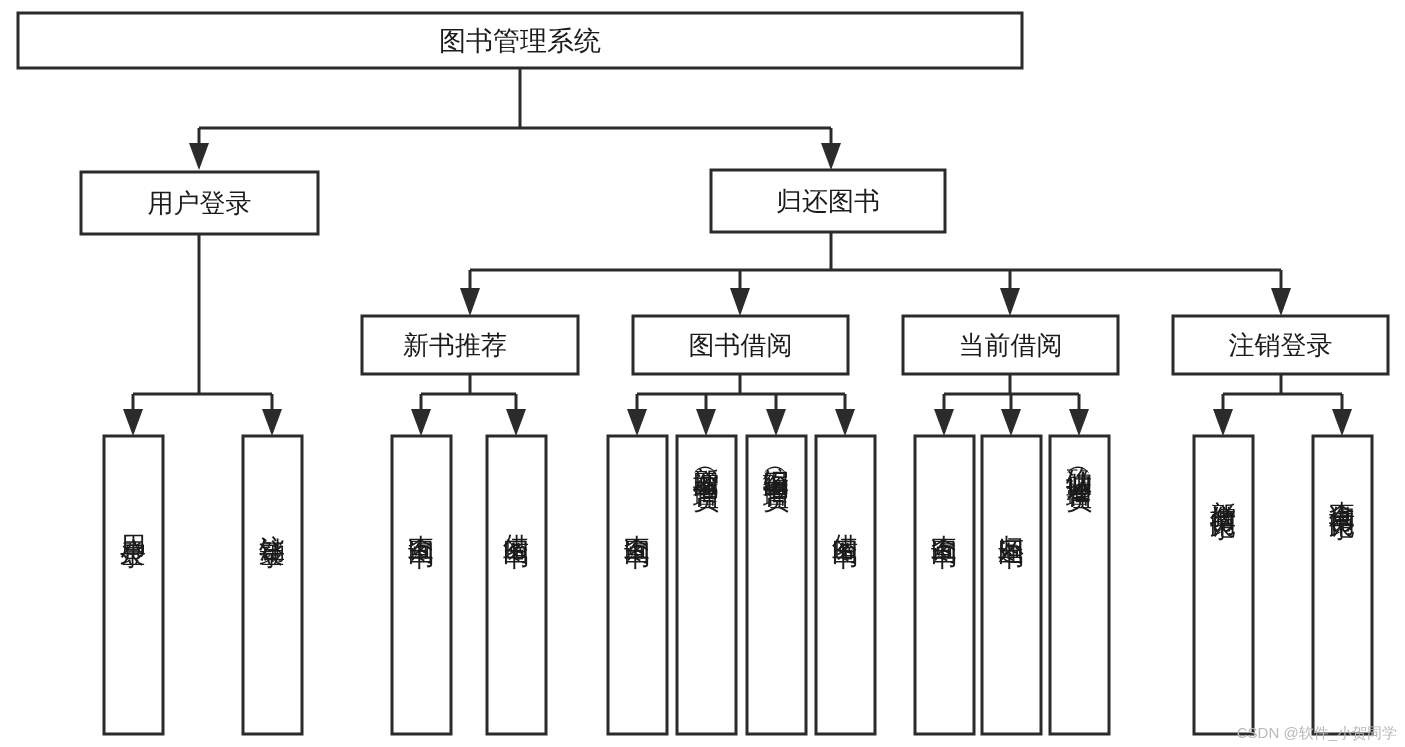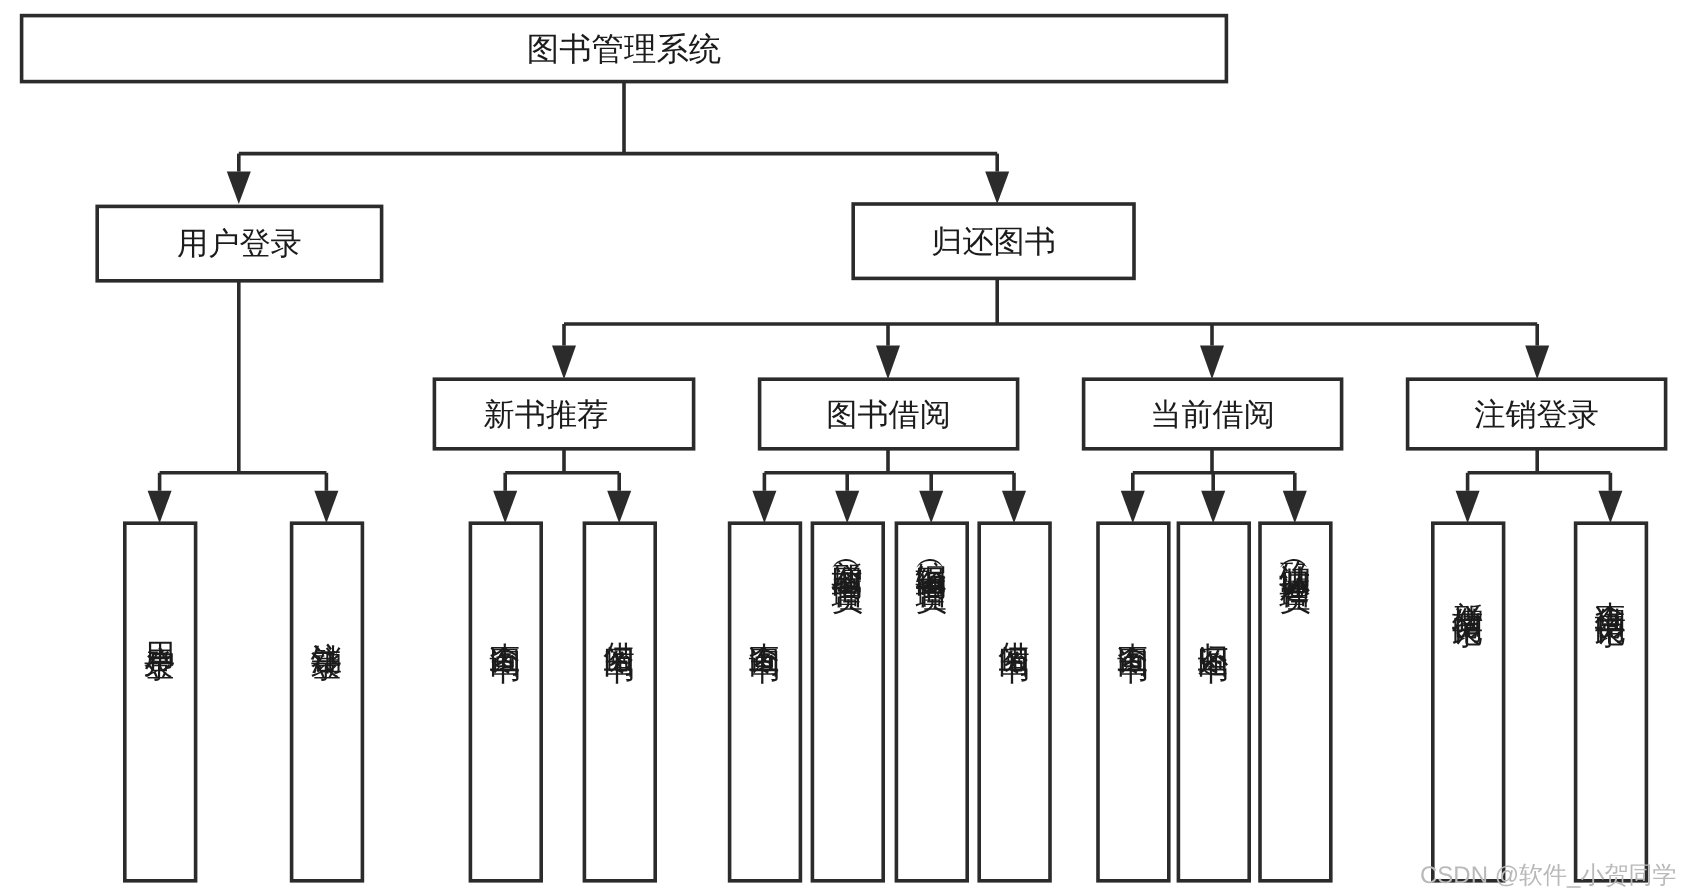--- a/index.html
+++ b/index.html
@@ -74,21 +74,21 @@
     white-space: nowrap;
   }
   .htext.title-text {
     font-size: 27px;
   }
   #watermark {
     position: absolute;
     right: 8px;
     bottom: 4px;
     font-family: "Liberation Sans", "DejaVu Sans", sans-serif;
-    font-size: 20px;
+    font-size: 15px;
     color: #b9b9b9;
     white-space: nowrap;
     pointer-events: none;
     margin-top: 40px;
   }
 </style>
 </head>
 <body>
 
 <div id="diagram-root">

